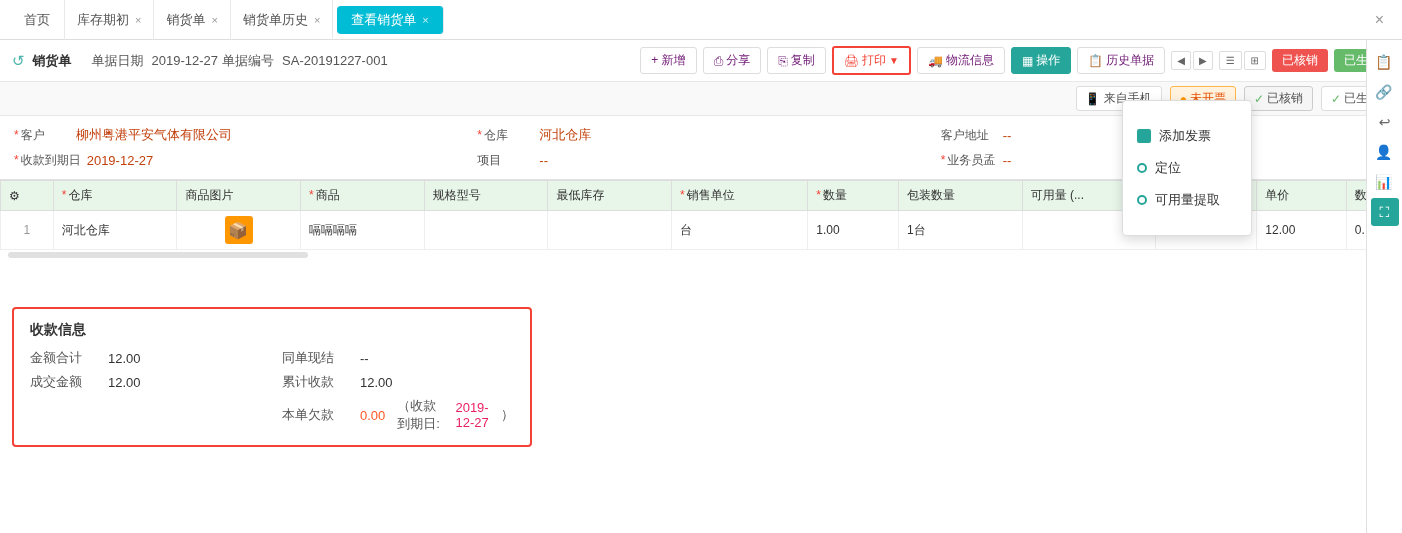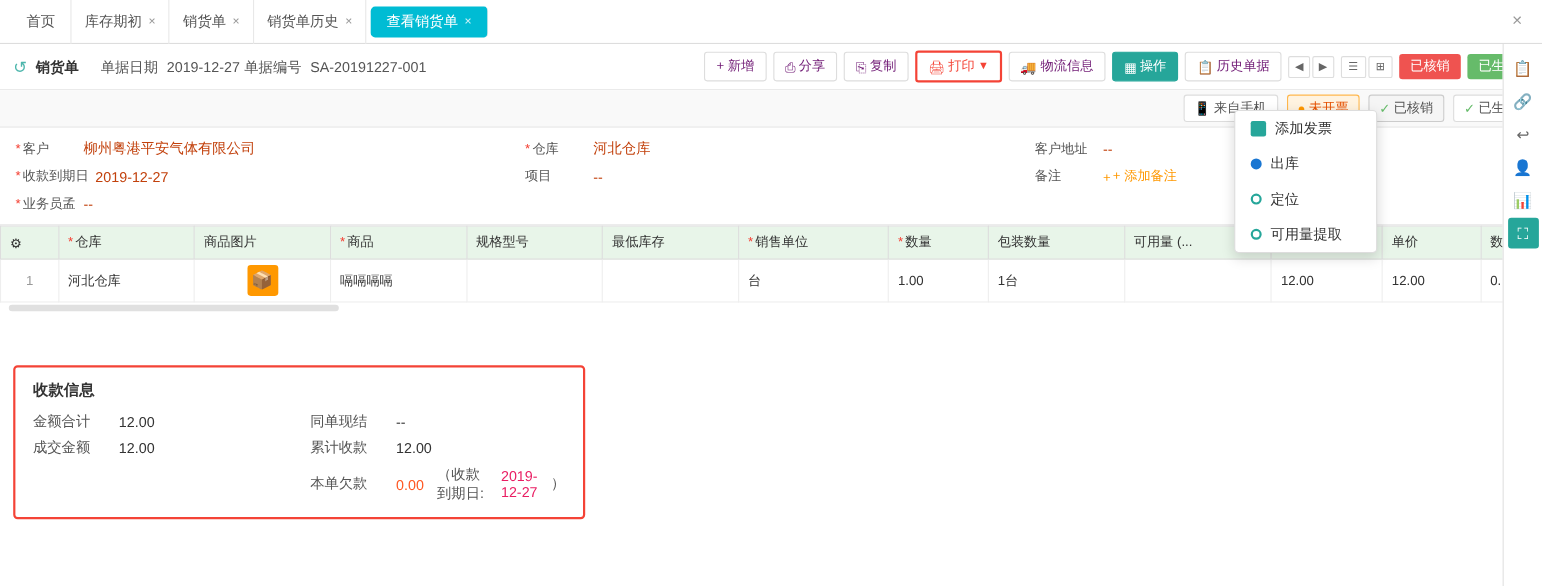--- a/index.html
+++ b/index.html
@@ -87,21 +87,21 @@
     .p-label { color: #555; min-width: 70px; }
     .p-value { color: #333; }
     .p-value.orange { color: #ff5722; }
     .p-value.date { color: #e91e63; }
 
     
     .dropdown-overlay {
       position: absolute; top: 68px; right: 140px; z-index: 1000;
       background: #fff; border: 1px solid #ddd; border-radius: 4px;
       box-shadow: 0 4px 12px rgba(0,0,0,0.15); min-width: 130px;
-      padding: 0 0;
+      padding: 19px 0;
     }
     .dropdown-item {
       display: flex; align-items: center; gap: 8px;
       padding: 7px 14px; cursor: pointer; font-size: 13px; color: #333;
     }
 
     
     .print-highlight { border: 2px solid #f44336 !important; }
 
     
@@ -246,27 +246,20 @@
         <span class="form-value">--</span>
       </div>
       <div class="form-row">
         <span class="form-label required">收款到期日</span>
         <span class="form-value">2019-12-27</span>
       </div>
 
       <div class="form-row">
         <span class="form-label">项目</span>
         <span class="form-value">--</span>
-      </div>
-      <div class="form-row">
-        <span class="form-label">备注</span>
-        <span class="add-note">
-          <span>+</span>
-          <span style="color: #ff9800; font-size: 12px;">+ 添加备注</span>
-        </span>
       </div>
       <div class="form-row">
         <span class="form-label required">业务员孟</span>
         <span class="form-value">--</span>
       </div>
     </div>
 
     <div class="table-container" style="max-height: 120px;">
       <table>
         <thead>
@@ -344,24 +337,20 @@
     </div>
 
   </div>
 
   <div class="dropdown-overlay" style="top: 100px; right: 150px;">
     <div class="dropdown-item">
       <span style="width: 14px; height: 14px; background: #26a69a; border-radius: 2px; display: inline-block; flex-shrink: 0;"></span>
       <span>添加发票</span>
     </div>
     <div class="dropdown-item">
-      <span style="width: 10px; height: 10px; border-radius: 50%; background: #1976d2; display: inline-block; flex-shrink: 0;"></span>
-      <span>出库</span>
-    </div>
-    <div class="dropdown-item">
       <span style="width: 10px; height: 10px; border-radius: 50%; border: 2px solid #26a69a; display: inline-block; flex-shrink: 0;"></span>
       <span>定位</span>
     </div>
     <div class="dropdown-item">
       <span style="width: 10px; height: 10px; border-radius: 50%; border: 2px solid #26a69a; display: inline-block; flex-shrink: 0;"></span>
       <span>可用量提取</span>
     </div>
   </div>
 
   <div class="right-sidebar">

